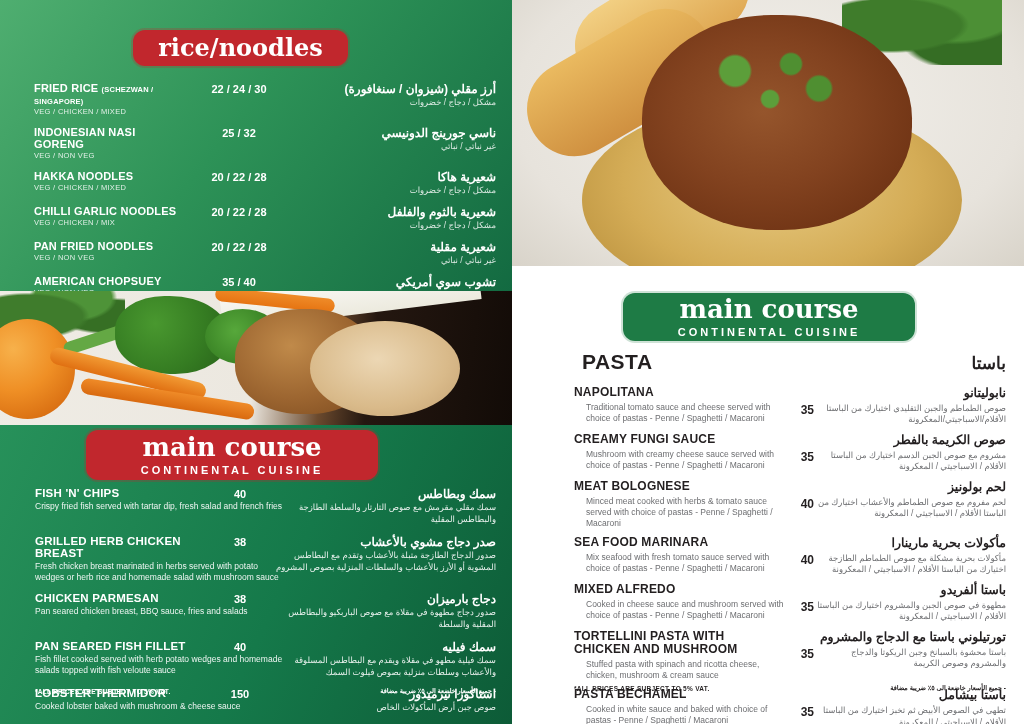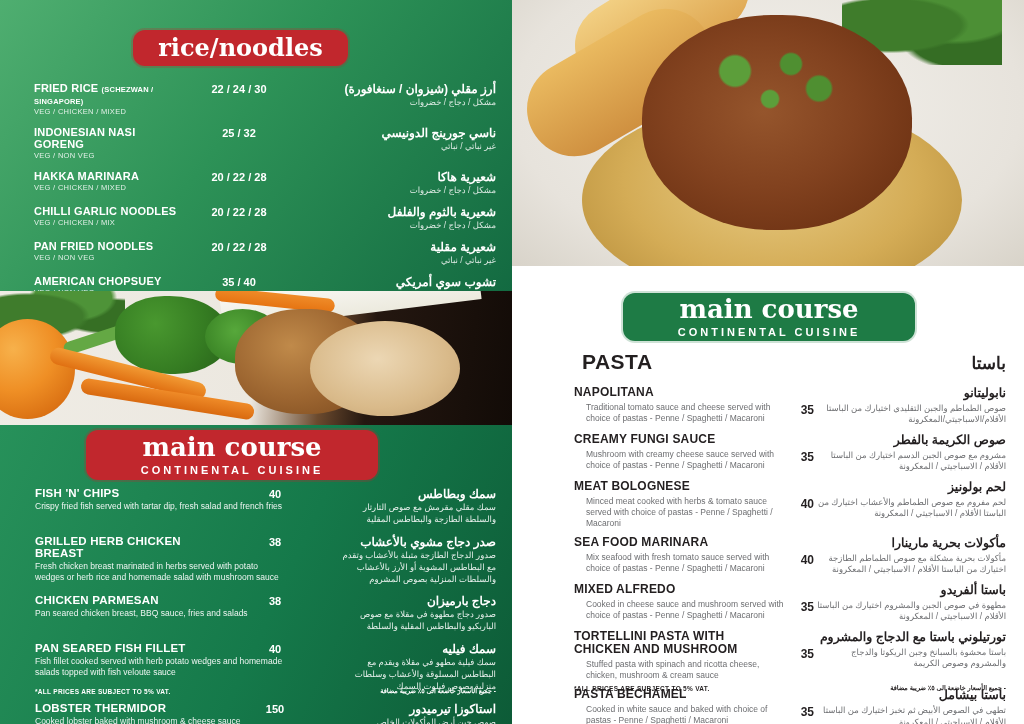--- a/index.html
+++ b/index.html
@@ -35,21 +35,21 @@
   .rn-row{display:grid;grid-template-columns:150px 110px 1fr;align-items:start;margin-bottom:10px;}
   .en-name{font-size:11px;font-weight:bold;color:#fff;letter-spacing:.2px;}
   .en-suffix{font-size:7.5px;font-weight:bold;}
   .en-sub{font-size:7.5px;color:rgba(255,255,255,.85);margin-top:1px;letter-spacing:.3px;}
   .c-price{font-size:11px;font-weight:bold;color:#fff;text-align:center;padding-top:1px;}
   .c-ar{color:#fff;text-align:right;}
   .ar-name{font-size:12px;font-weight:bold;}
   .ar-sub{font-size:8.5px;opacity:.85;margin-top:1px;}
   
   .ml-list{position:absolute;left:35px;right:16px;top:62px;}
-  .ml-row{display:grid;grid-template-columns:180px 50px 1fr;align-items:start;margin-bottom:9px;gap:35px;}
+  .ml-row{display:grid;grid-template-columns:180px 50px 1fr;align-items:start;margin-bottom:9px;}
   .ml-name{font-size:11.5px;font-weight:bold;color:#fff;letter-spacing:.2px;}
   .ml-desc{font-size:8.5px;color:rgba(255,255,255,.92);line-height:1.3;width:250px;margin-top:2px;}
   .ml-ar-name{font-size:12px;font-weight:bold;}
   .ml-ar-desc{font-size:8.5px;opacity:.9;line-height:1.4;margin-top:1px;}
   .footer-row{position:absolute;left:35px;right:16px;display:flex;justify-content:space-between;
               align-items:center;font-size:6.5px;font-weight:bold;letter-spacing:.3px;}
   .mainleft-panel .footer-row{top:262px;color:#fff;}
   
   .right-col{position:absolute;left:512px;top:0;width:512px;height:724px;background:#fff;}
   .white-panel{position:absolute;left:0;top:266px;width:512px;height:458px;background:#fff;}
@@ -148,21 +148,21 @@
             </div>
             <div class="c-price">25 / 32</div>
             <div class="c-ar" dir="rtl">
               <div class="ar-name">ناسي جورينج الدونيسي</div>
               <div class="ar-sub">غير نباتي / نباتي</div>
             </div>
           </div>
 
           <div class="rn-row">
             <div class="c-en">
-              <div class="en-name"><span>HAKKA MARINARA</span> <span class="en-suffix"></span></div>
+              <div class="en-name"><span>HAKKA NOODLES</span> <span class="en-suffix"></span></div>
               <div class="en-sub">VEG / CHICKEN / MIXED</div>
             </div>
             <div class="c-price">20 / 22 / 28</div>
             <div class="c-ar" dir="rtl">
               <div class="ar-name">شعيرية هاكا</div>
               <div class="ar-sub">مشكل / دجاج / خضروات</div>
             </div>
           </div>
 
           <div class="rn-row">

